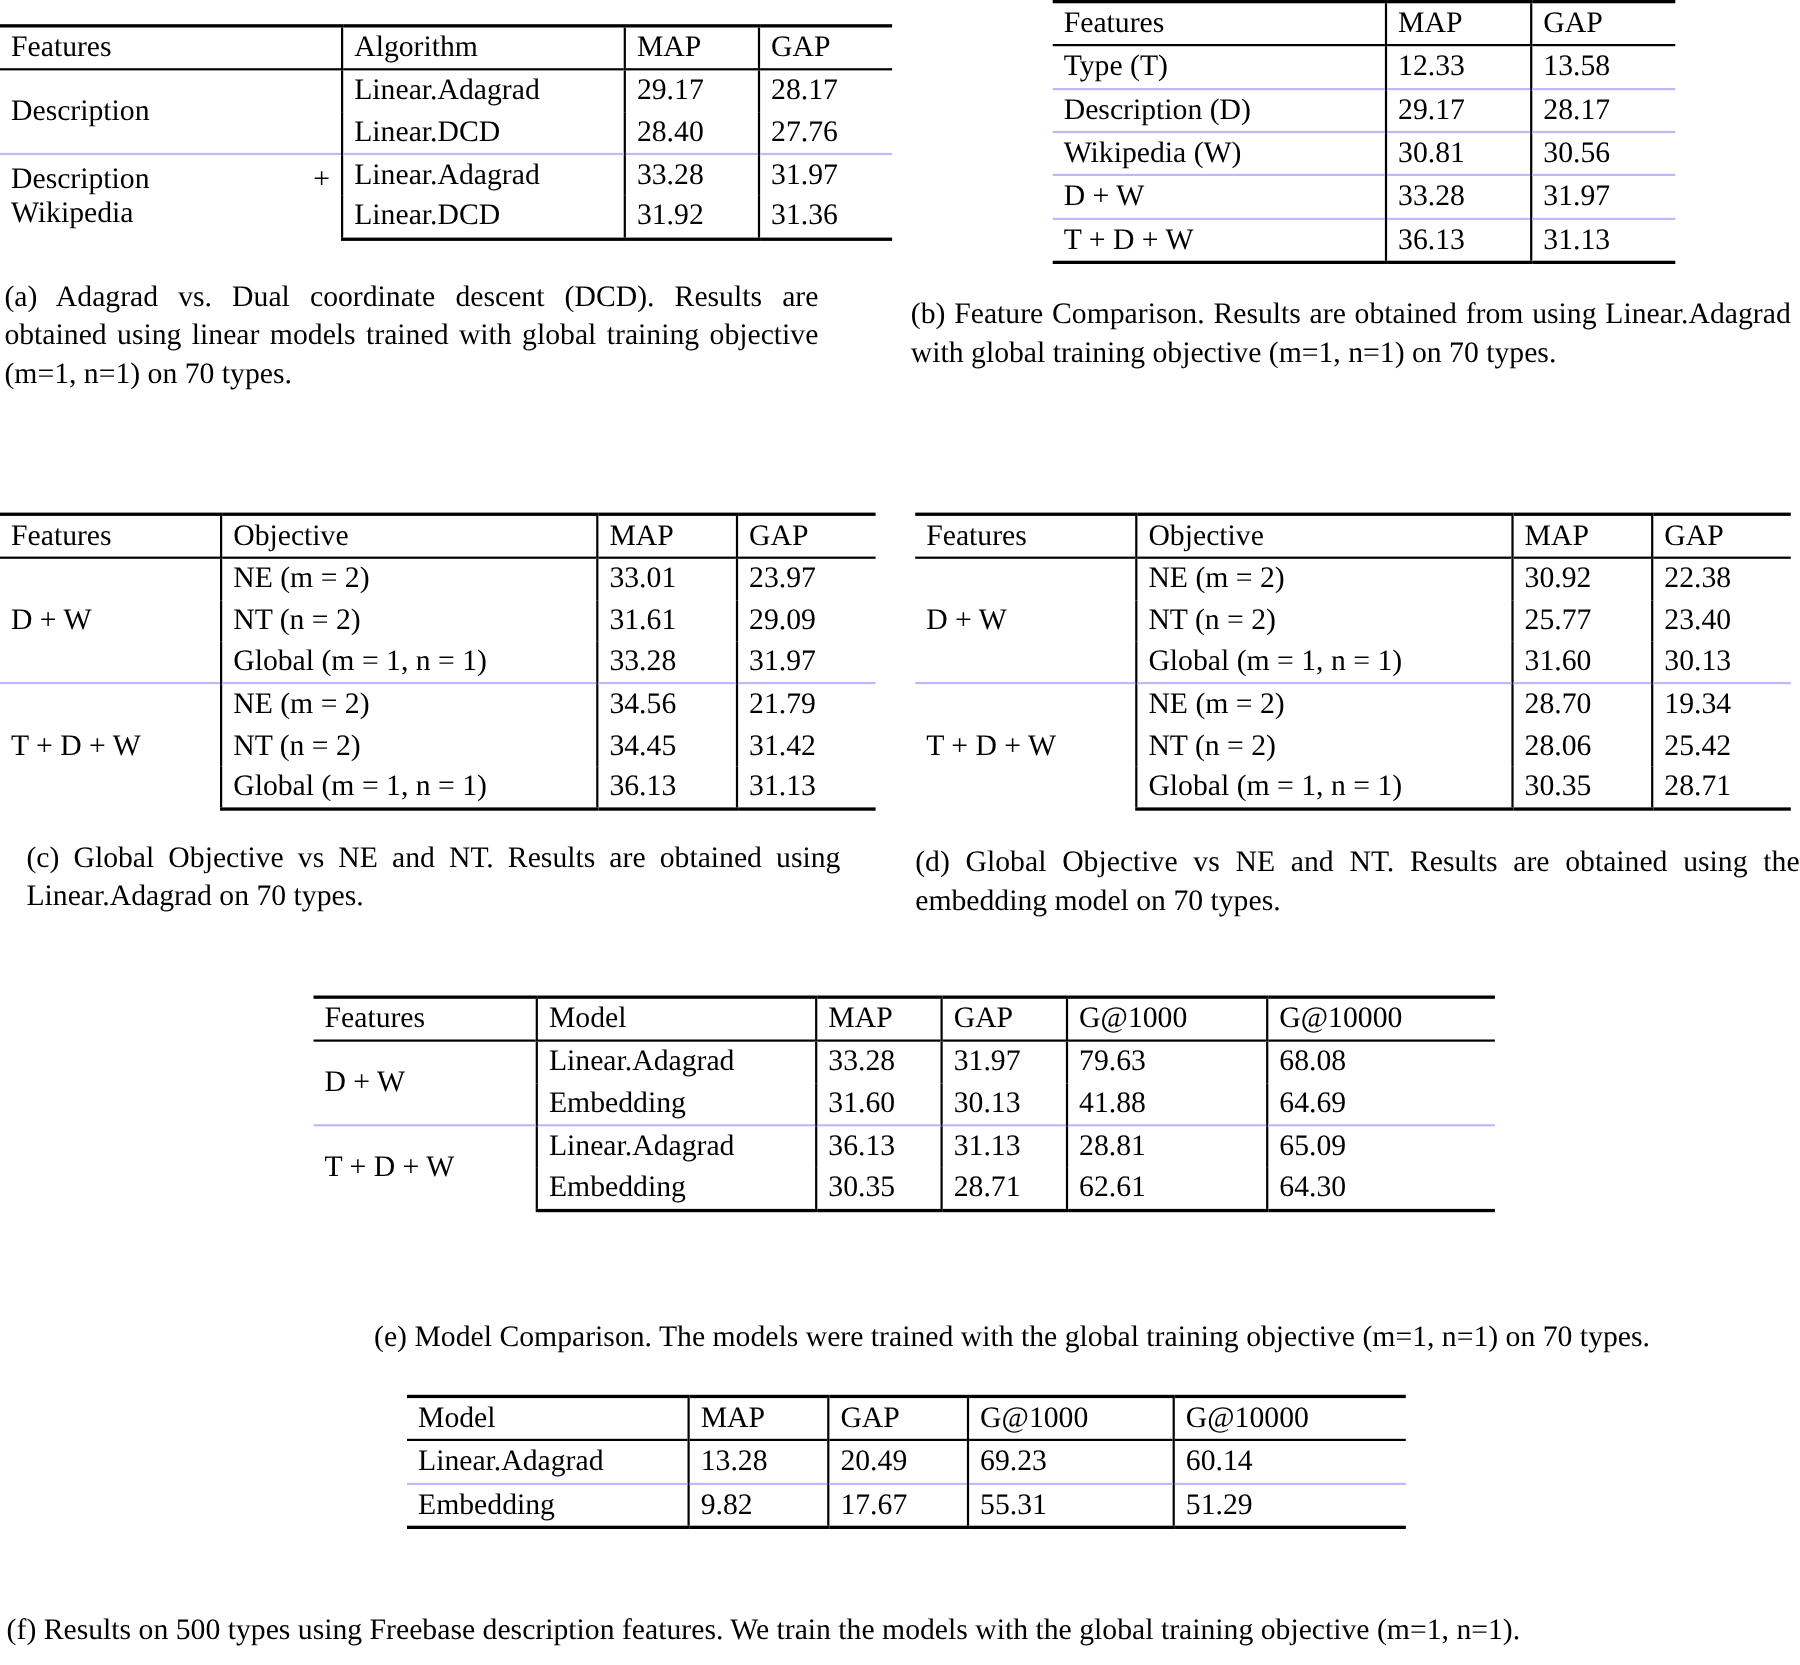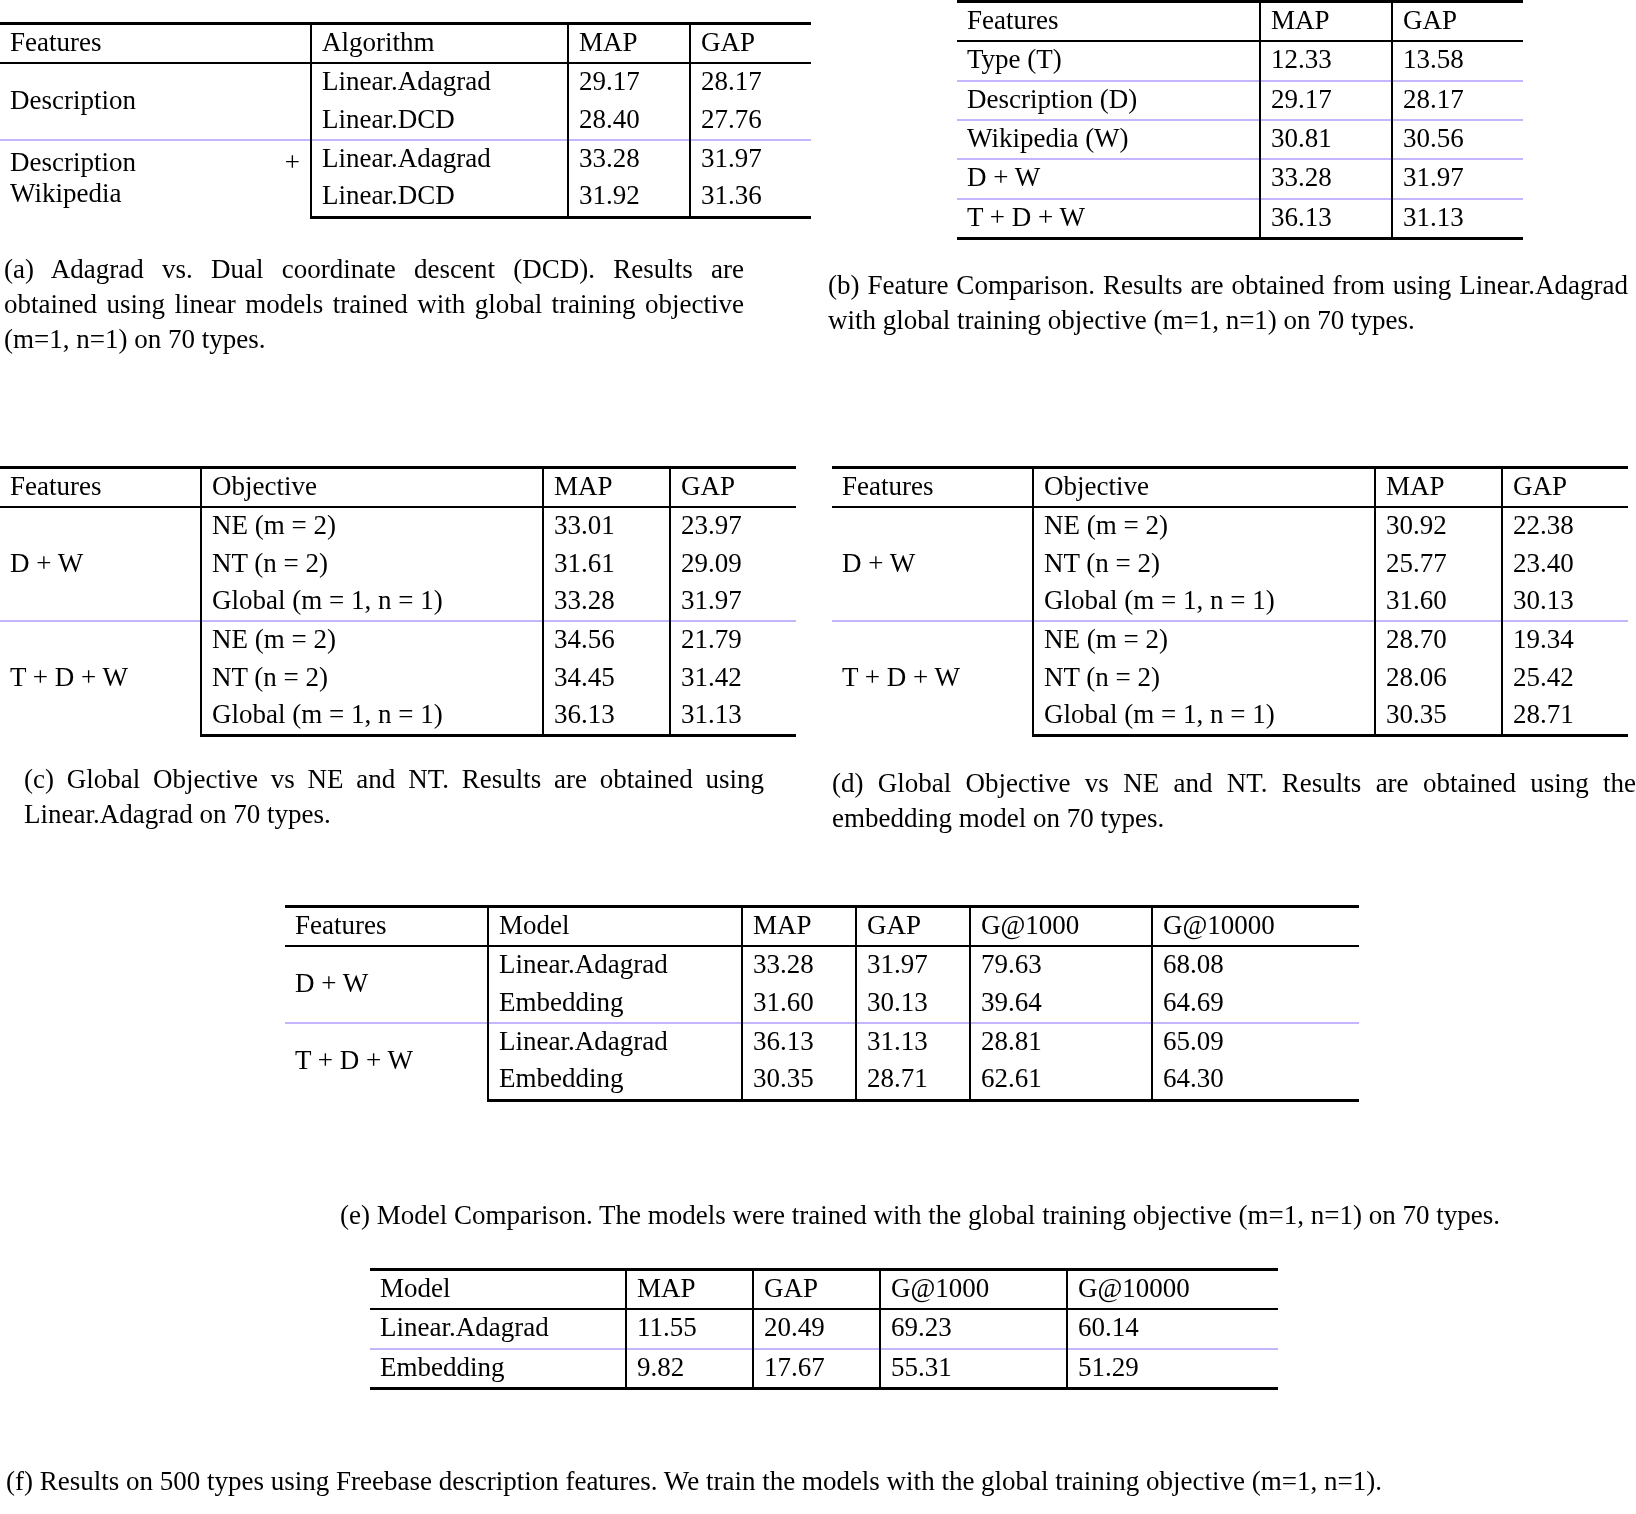--- a/index.html
+++ b/index.html
@@ -258,21 +258,21 @@
         <td class="vl">Linear.Adagrad</td>
         <td class="vl">33.28</td>
         <td class="vl b">31.97</td>
         <td class="vl b">79.63</td>
         <td class="vl b">68.08</td>
       </tr>
       <tr>
         <td class="vl">Embedding</td>
         <td class="vl">31.60</td>
         <td class="vl">30.13</td>
-        <td class="vl">39.64</td>
+        <td class="vl">41.88</td>
         <td class="vl">64.69</td>
       </tr>
       <tr class="midrule">
         <td rowspan="2" class="ctr">T + D + W</td>
         <td class="vl">Linear.Adagrad</td>
         <td class="vl b">36.13</td>
         <td class="vl">31.13</td>
         <td class="vl">28.81</td>
         <td class="vl">65.09</td>
       </tr>
@@ -294,21 +294,21 @@
       <tbody>
           <tr class="toprule">
         <th style="width:235px;">Model</th>
         <th class="vl ctr" style="width:105px;">MAP</th>
         <th class="vl ctr" style="width:105px;">GAP</th>
         <th class="vl ctr" style="width:165px;">G@1000</th>
         <th class="vl ctr" style="width:190px;">G@10000</th>
       </tr>
       <tr class="headrule">
         <td>Linear.Adagrad</td>
-        <td class="vl b">11.55</td>
+        <td class="vl b">13.28</td>
         <td class="vl b">20.49</td>
         <td class="vl b">69.23</td>
         <td class="vl b">60.14</td>
       </tr>
       <tr class="midrule bottomrule">
         <td>Embedding</td>
         <td class="vl">9.82</td>
         <td class="vl">17.67</td>
         <td class="vl">55.31</td>
         <td class="vl">51.29</td>

